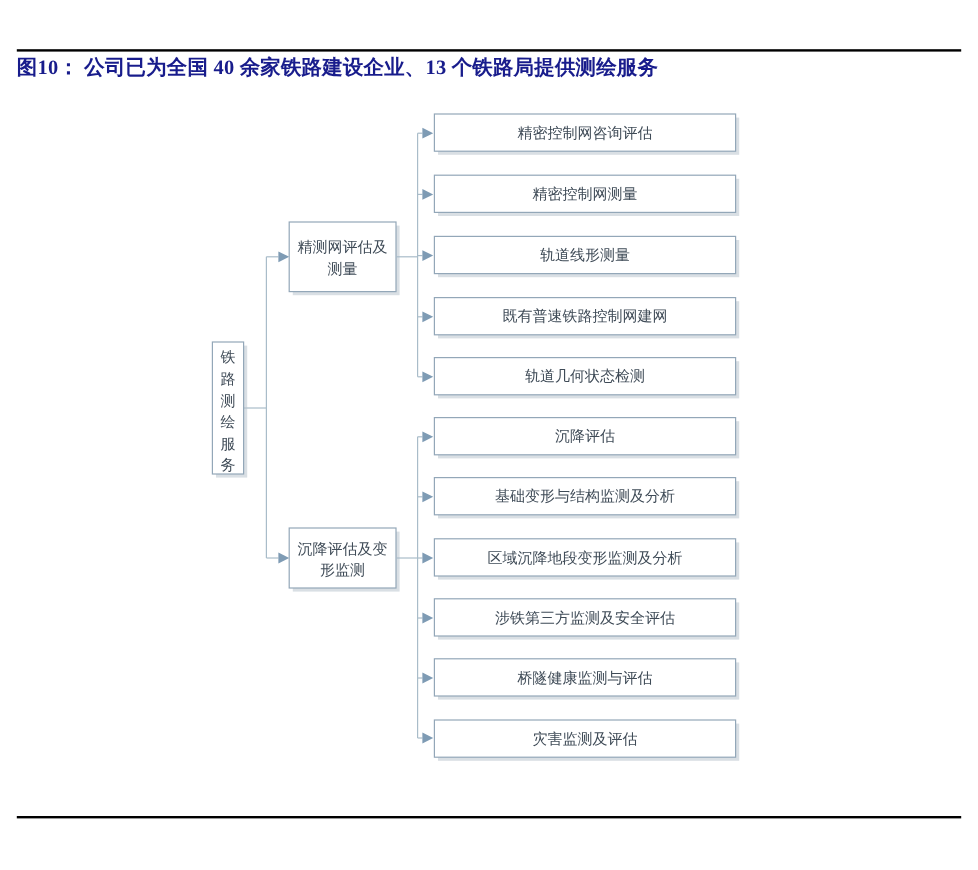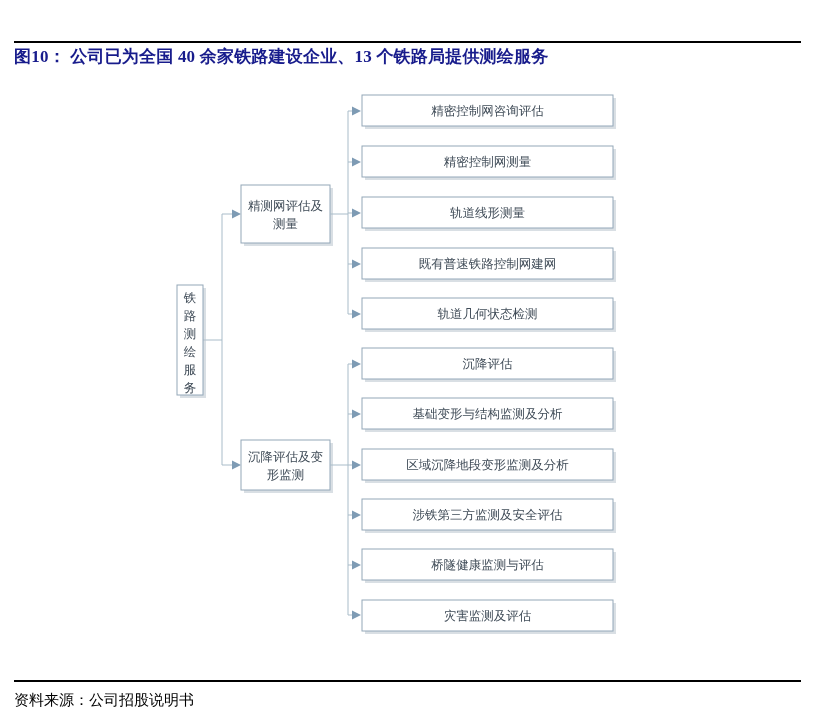--- a/index.html
+++ b/index.html
@@ -261,14 +261,13 @@
       <rect class="node-rect-shadow" x="365" y="553" width="251" height="31"></rect>
       <rect class="node-rect" x="362" y="550" width="251" height="31"></rect>
       <text class="node-text" x="487.5" y="566.5">灾害监测及评估</text>
     </g>
 
   </svg>
 </div>
 
 <div class="figure-footer">
   <div class="footer-rule"></div>
-  <div class="footer-source">资料来源：公司招股说明书</div>
 </div>
 
 </body></html>

